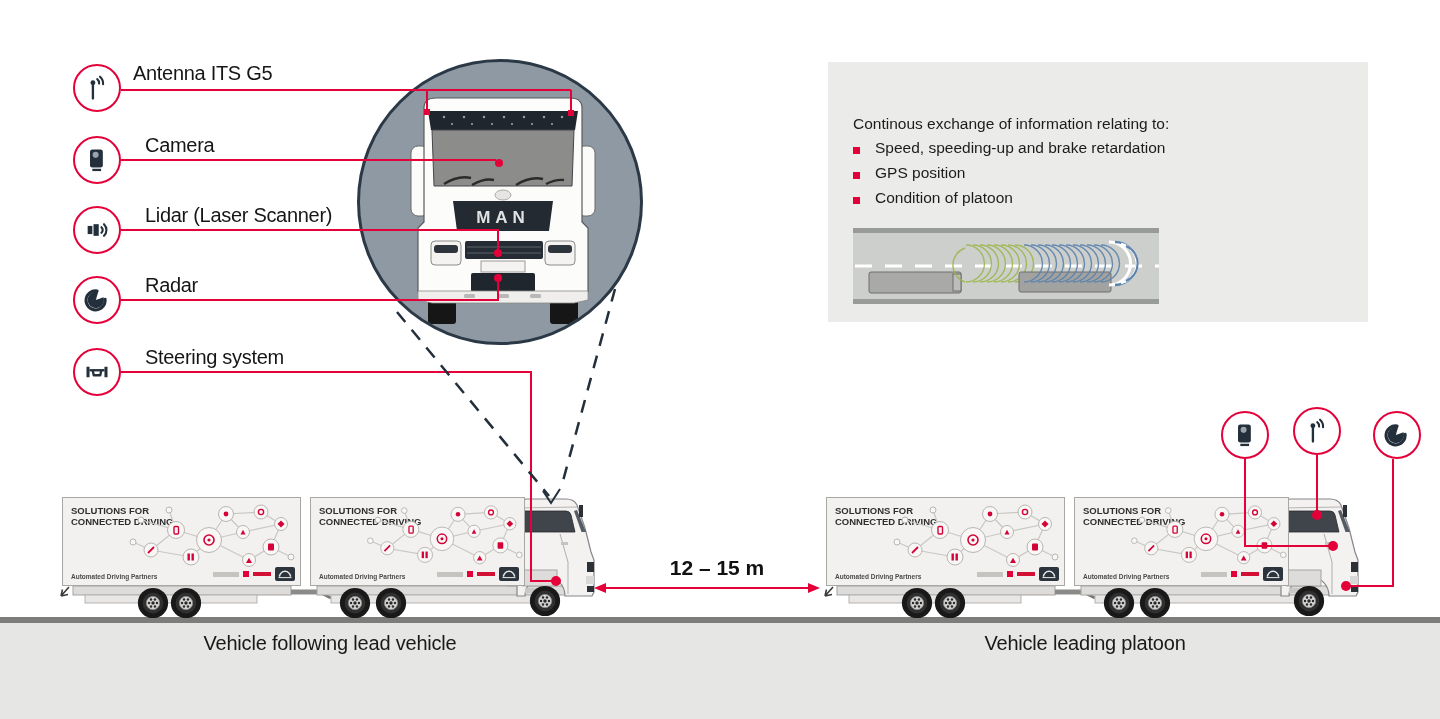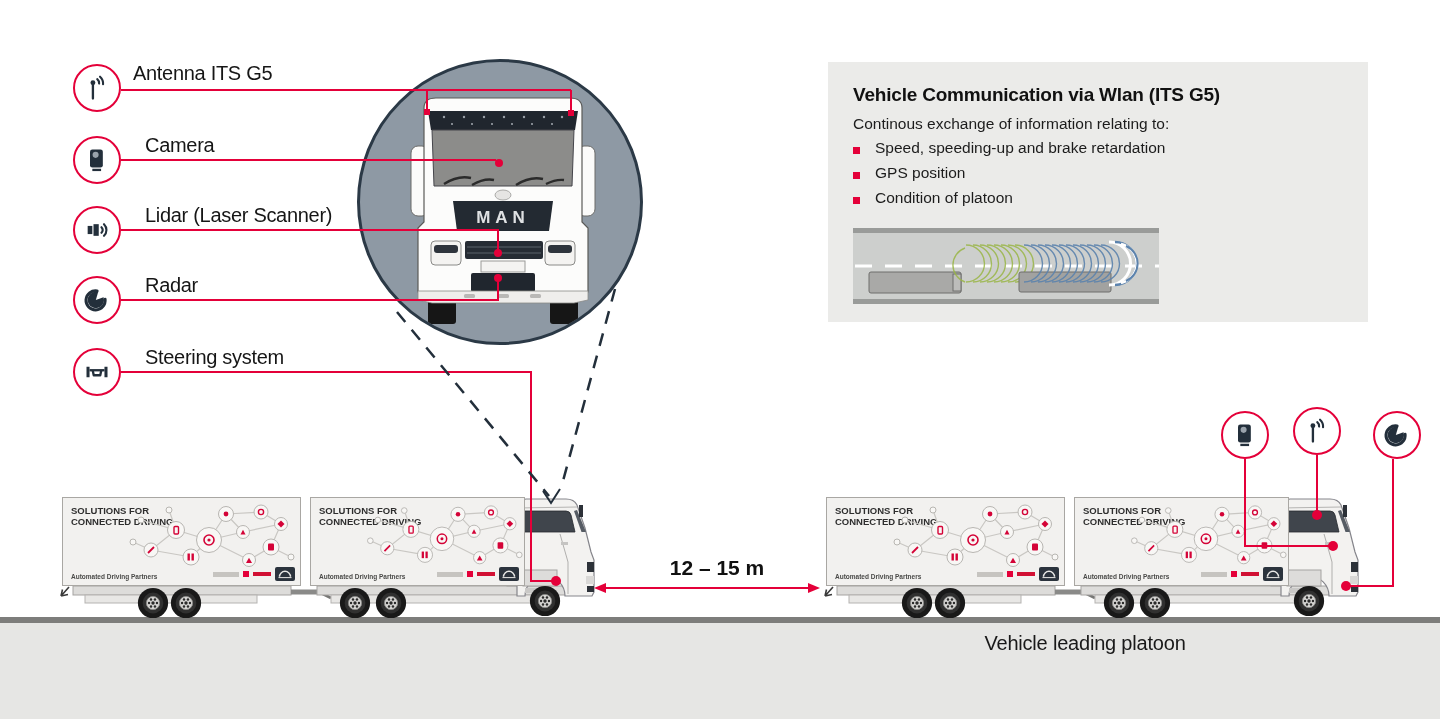--- a/index.html
+++ b/index.html
@@ -257,21 +257,20 @@
       <rect x="68" y="232" width="28" height="30" rx="3" fill="#161616"></rect>
       <rect x="190" y="232" width="28" height="30" rx="3" fill="#161616"></rect>
       <path d="M58,229 H228 V238 L214,241 H72 L58,238 Z" fill="#efeeec" stroke="#8a8a88" stroke-width="0.8"></path>
       <rect x="104" y="232" width="11" height="4" rx="1.5" fill="#b9b8b6"></rect>
       <rect x="138" y="232" width="11" height="4" rx="1.5" fill="#b9b8b6"></rect>
       <rect x="170" y="232" width="11" height="4" rx="1.5" fill="#b9b8b6"></rect>
     </svg>
   </div>
 
   <div class="abs" id="info-box">
-    <div id="info-title">Vehicle Communication via Wlan (ITS G5)</div>
     <div id="info-intro">Continous exchange of information relating to:</div>
     <div class="bullet-row" style="top:80px;">
       <div class="bullet-sq"></div>
       <div class="bullet-text">Speed, speeding-up and brake retardation</div>
     </div>
     <div class="bullet-row" style="top:105px;">
       <div class="bullet-sq"></div>
       <div class="bullet-text">GPS position</div>
     </div>
     <div class="bullet-row" style="top:130px;">
@@ -414,20 +413,21 @@
     <svg width="28" height="28">
         <use href="#g-antenna"></use>
       </svg>
     </div>
   <div class="icon-circle abs" style="left:1373px;top:411px;">
     <svg width="28" height="28">
         <use href="#g-radar"></use>
       </svg>
     </div>
 
+  <div class="abs caption" style="left:80px;top:632px;">Vehicle following lead vehicle</div>
   <div class="abs caption" style="left:835px;top:632px;">Vehicle leading platoon</div>
   <div class="abs" id="distance-label">12 – 15 m</div>
 
   <svg class="abs" style="left:0;top:0;pointer-events:none;z-index:10;" width="1440" height="719" viewBox="0 0 1440 719">
     <g stroke="#e40039" stroke-width="2" fill="none">
       <path d="M121,90 H571 M427,90 V111 M571,90 V112"></path>
       <path d="M121,160 H496"></path>
       <path d="M121,230 H498 V250"></path>
       <path d="M121,300 H498 V281"></path>
       <path d="M121,372 H531 V581 H552"></path>

